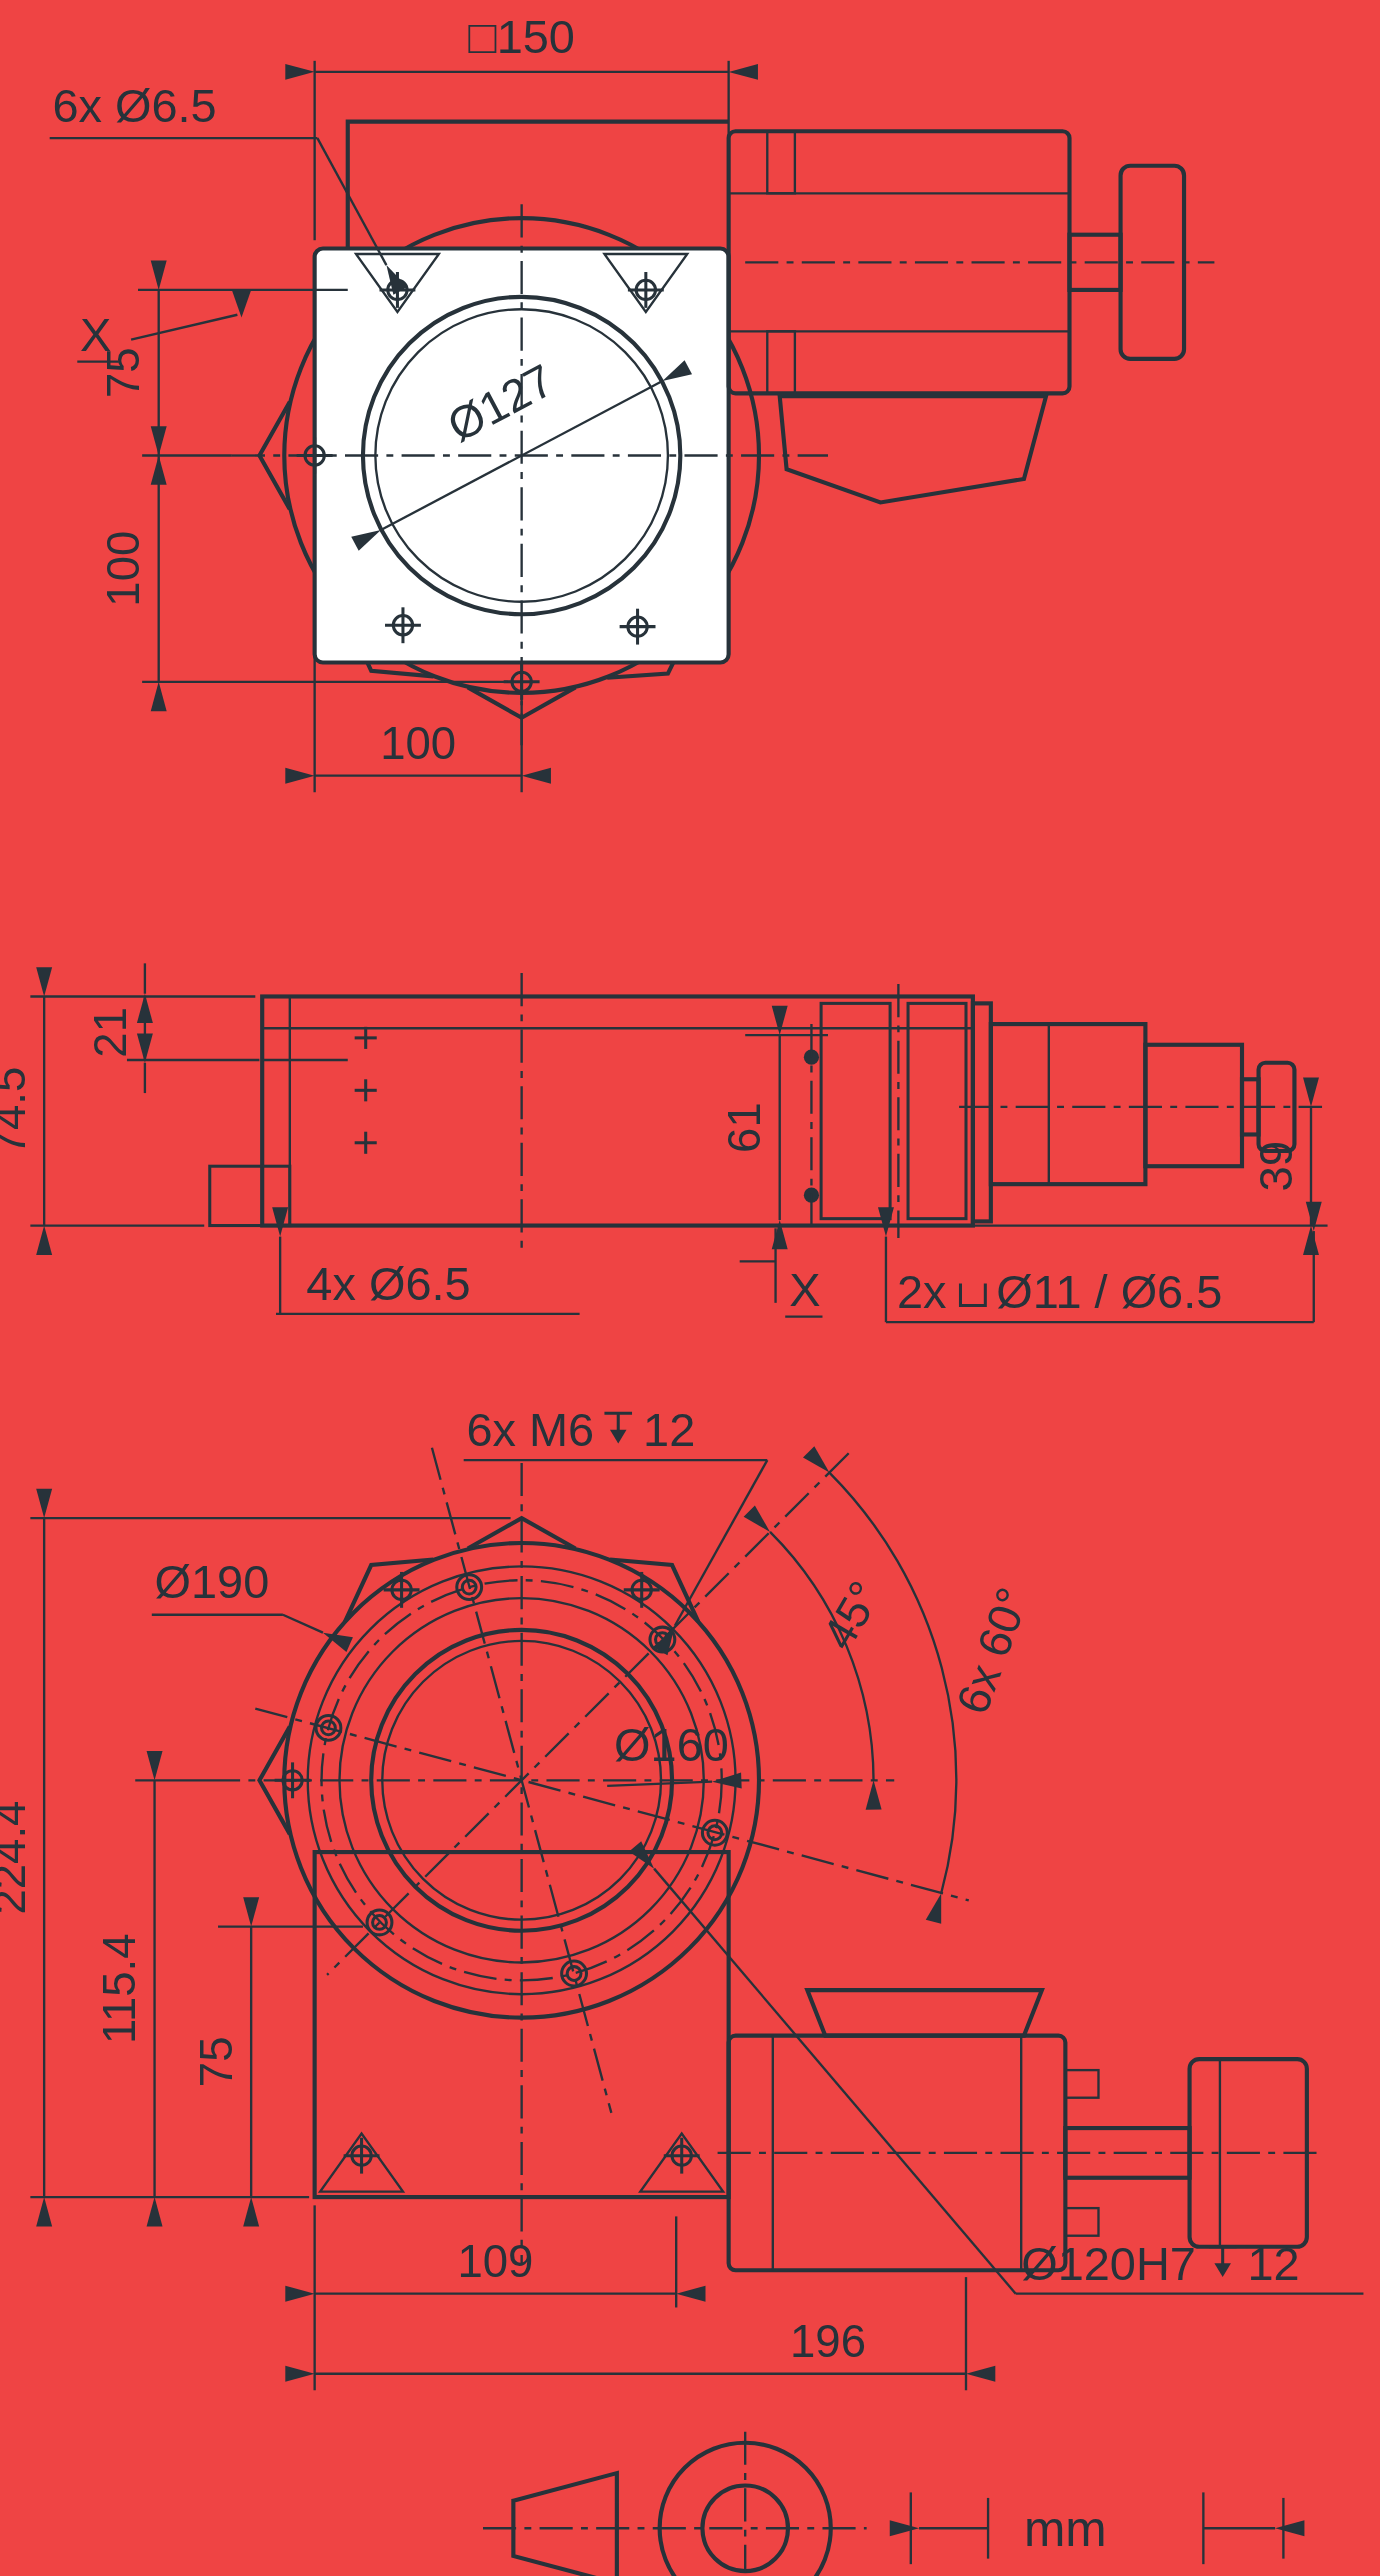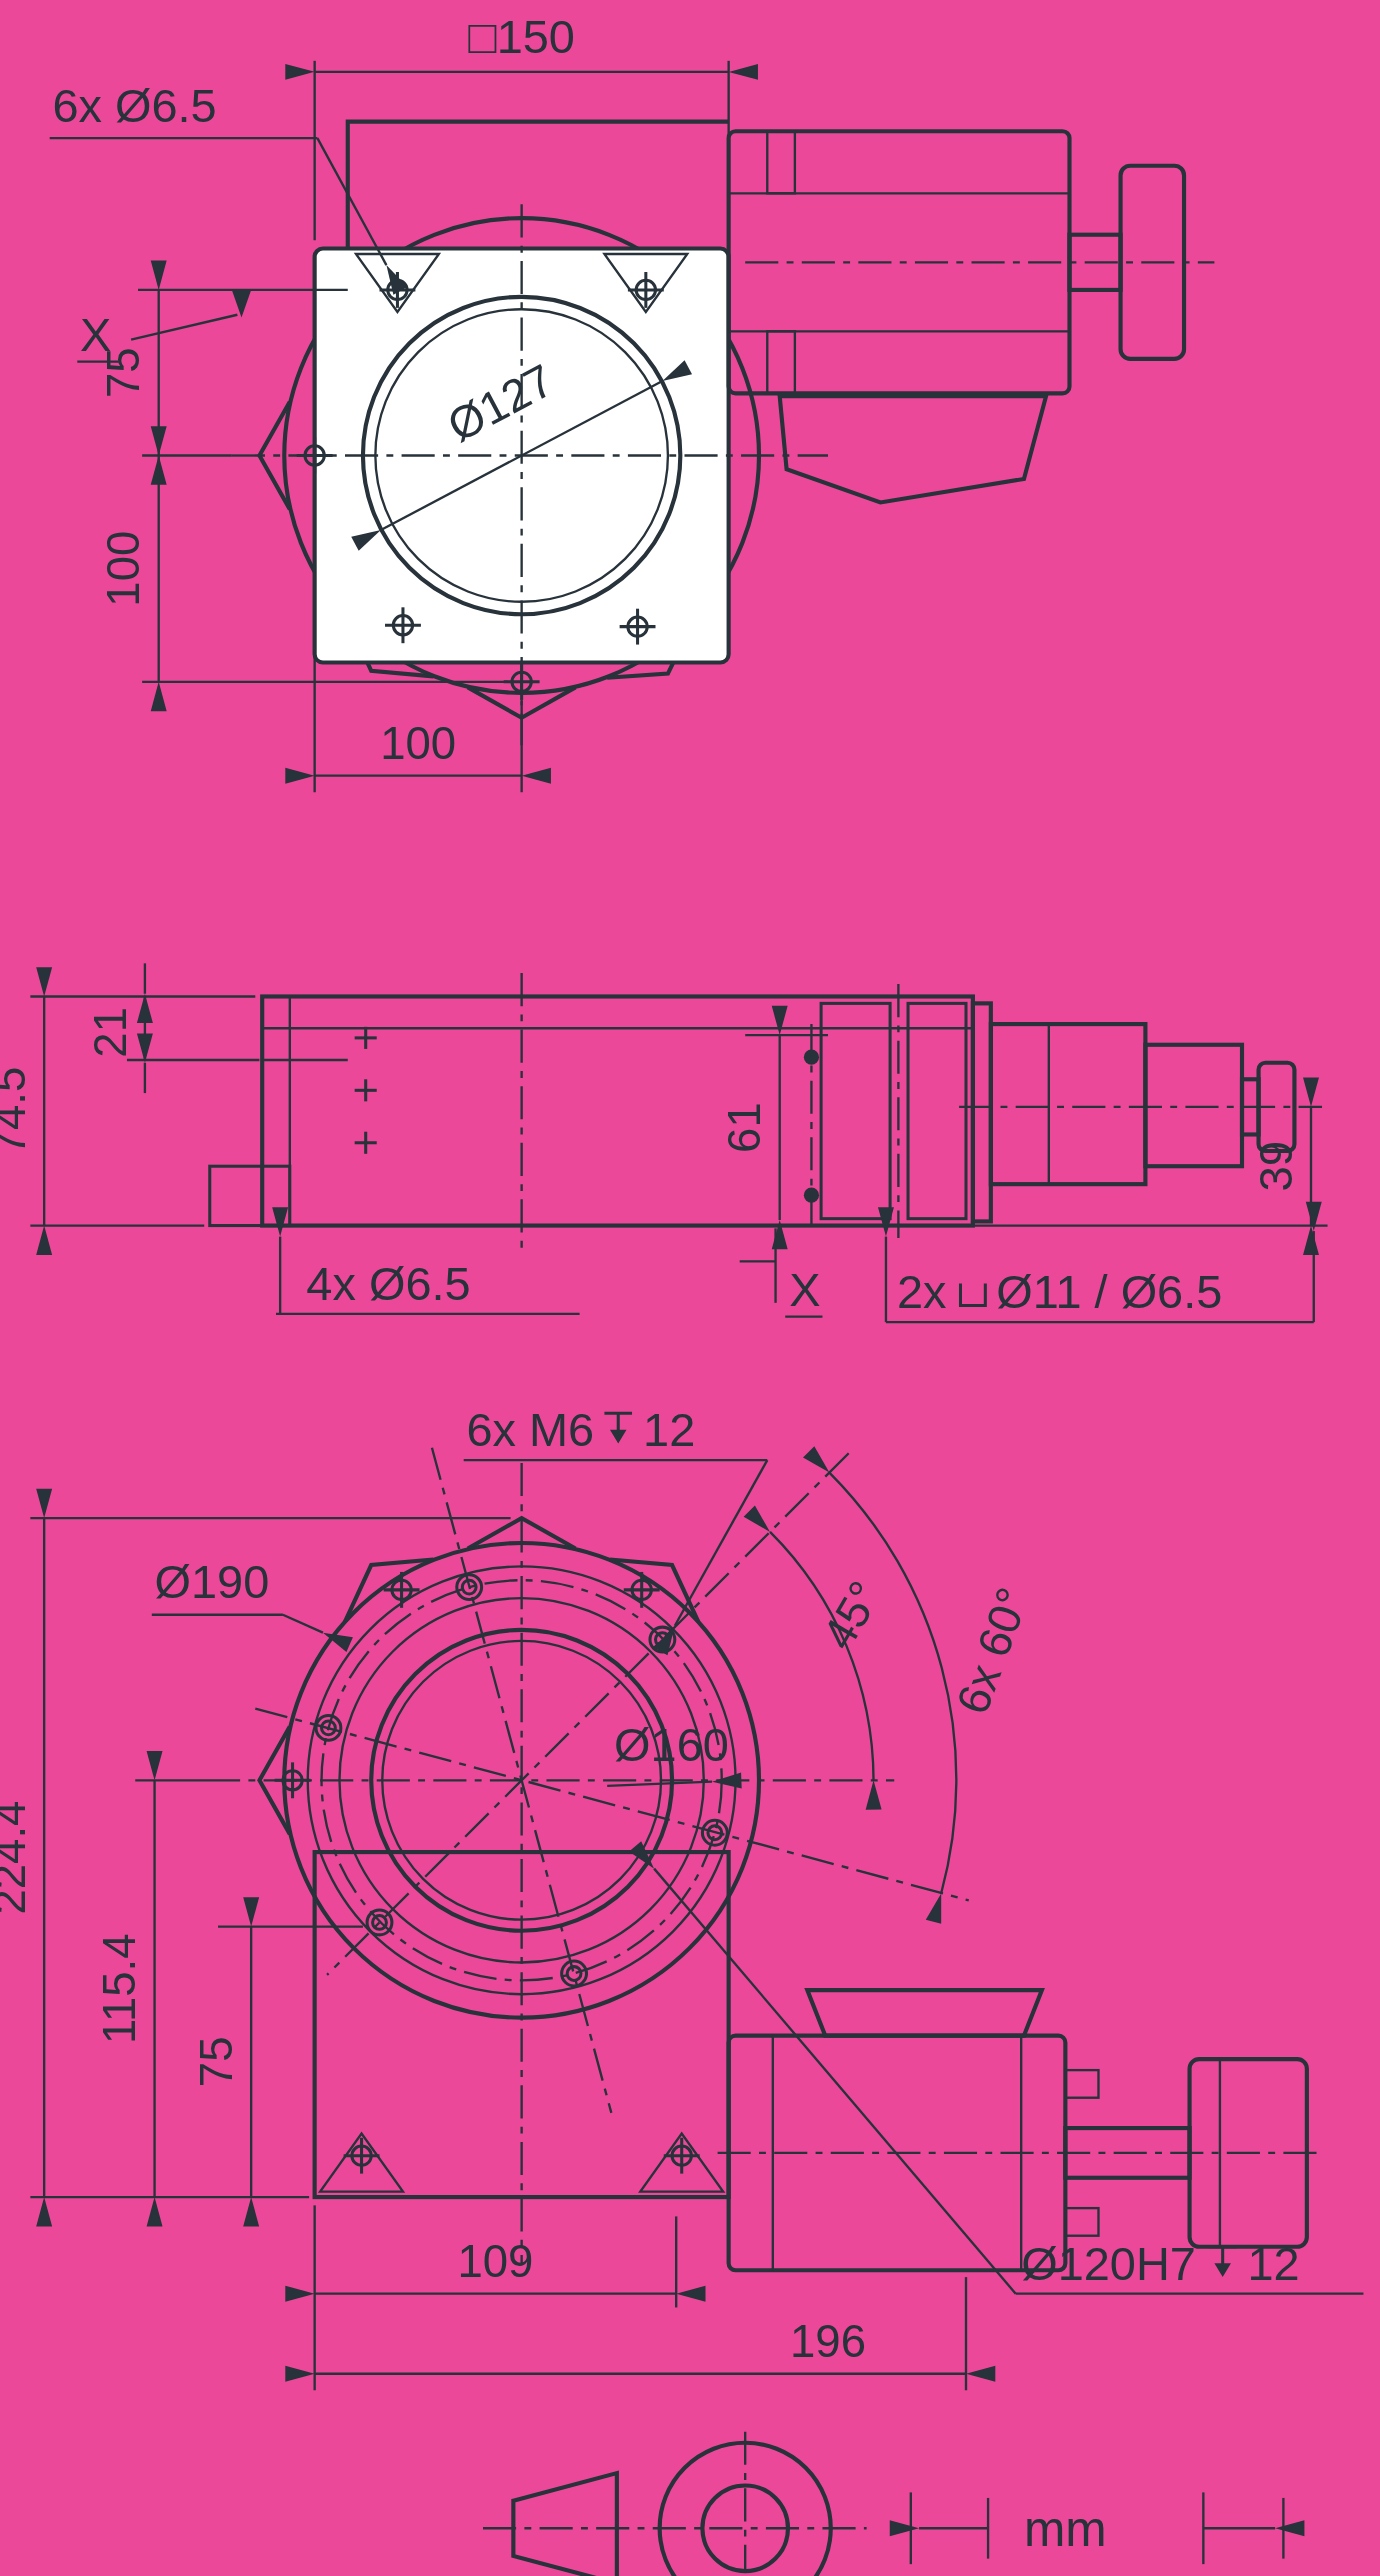--- a/index.html
+++ b/index.html
@@ -1,16 +1,16 @@
 <!DOCTYPE html>
 <html style="font-size:11px"><head>
 <meta charset="utf-8">
 <style>
   html,body{margin:0;padding:0;background:#ffffff;}
-  .sheet{width:1380px;height:2576px;background:#ec4899;position:relative;}
+  .sheet{width:1380px;height:2576px;background:#ef4444;position:relative;}
   svg{display:block;}
   text{font-family:"Liberation Sans","DejaVu Sans",sans-serif;fill:#27323a;}
   .dim{font-size:33px;}
   .dim-lg{font-size:34px;}
   .ln{stroke:#27323a;fill:none;}
   .w3{stroke-width:3px;}
   .w2{stroke-width:2.2px;}
   .w16{stroke-width:1.7px;}
   .cl{stroke:#27323a;fill:none;stroke-width:1.7px;stroke-dasharray:24 6 5 6;}
   .dimln{stroke:#27323a;fill:none;stroke-width:1.7px;}

